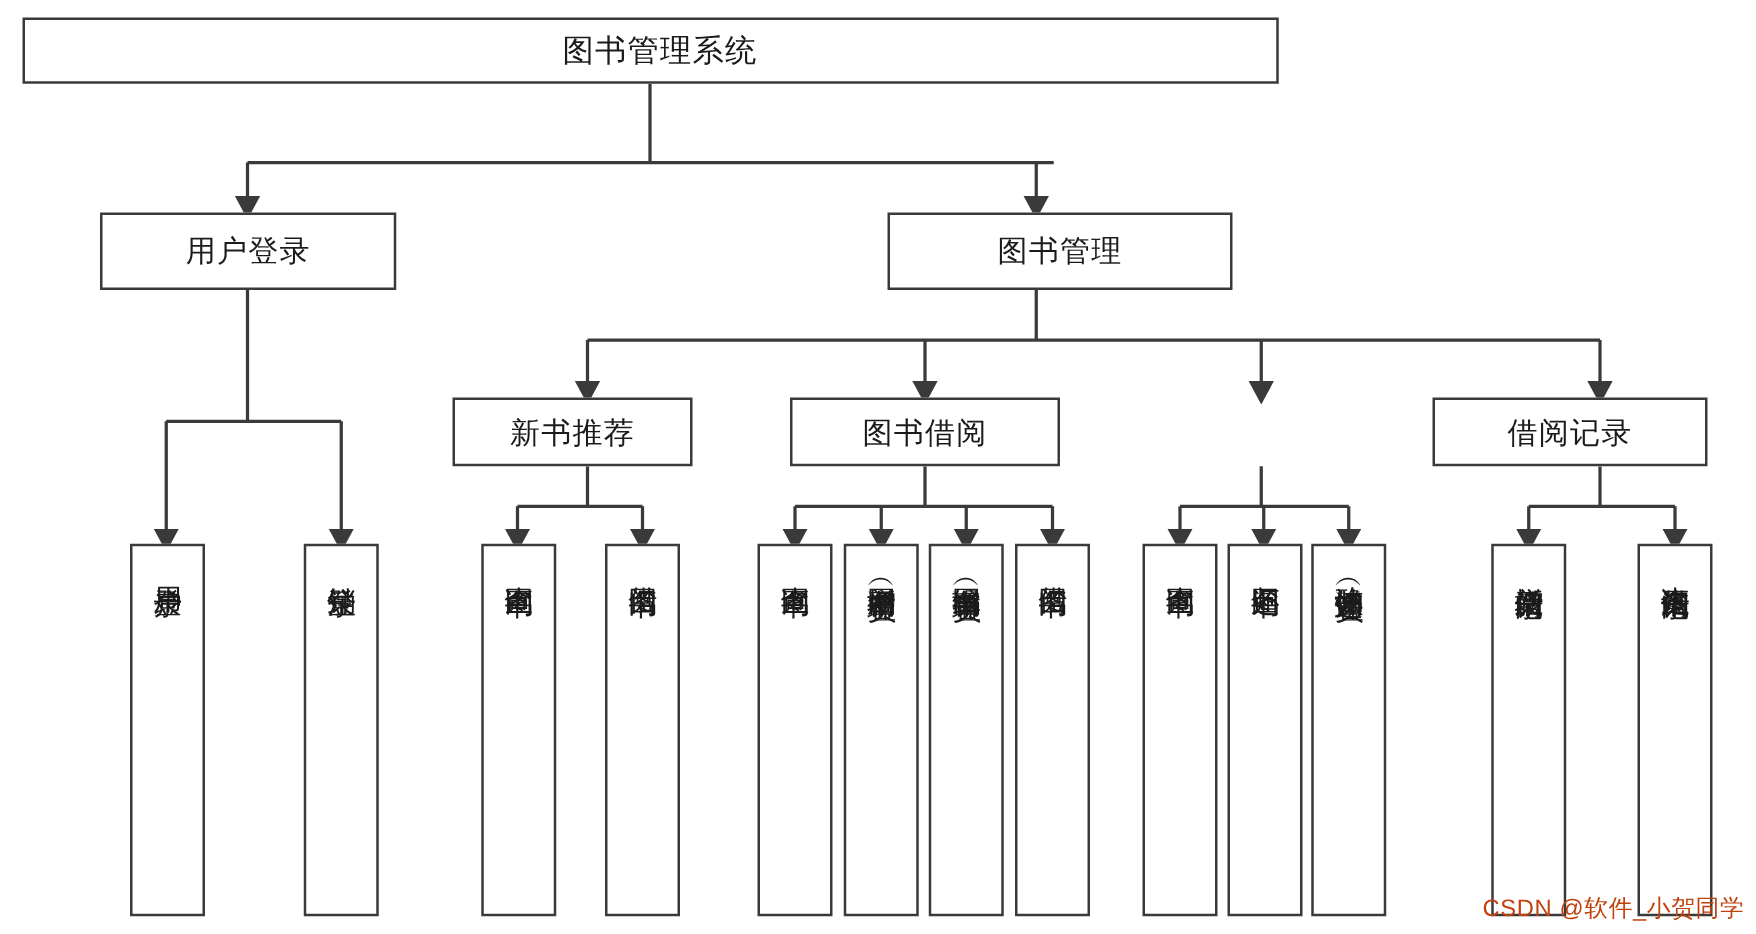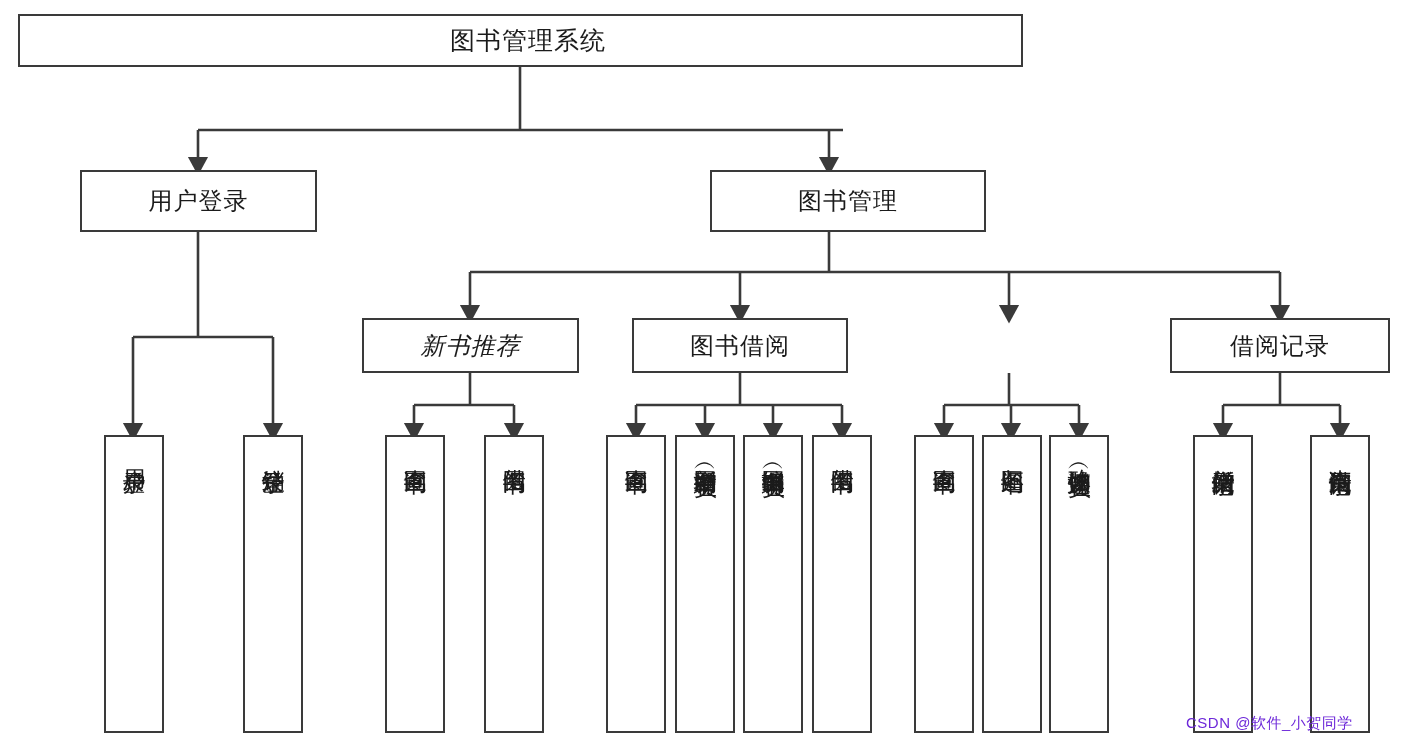--- a/index.html
+++ b/index.html
@@ -57,22 +57,22 @@
     writing-mode: vertical-rl;
     text-orientation: upright;
     line-height: 1.02;
     white-space: nowrap;
     display: block;
   }
   .watermark {
     position: absolute;
     left: 1186px;
     top: 714px;
-    font-size: 15px;
-    color: #6d28d9;
+    font-size: 19px;
+    color: #c2410c;
     letter-spacing: 0.5px;
     white-space: nowrap;
     font-family: "Liberation Sans", "DejaVu Sans", sans-serif;
     text-align: right;
   }
 </style>
 </head>
 <body>
 
 <div id="canvas">
@@ -131,27 +131,27 @@
     <span>图书管理系统</span>
   </div>
 
   <div class="node branch" style="left:80px; top:170px; width:237px; height:62px;">
     <span>用户登录</span>
   </div>
   <div class="node branch" style="left:710px; top:170px; width:276px; height:62px;">
     <span>图书管理</span>
   </div>
 
-  <div class="node branch" style="left:362px; top:318px; width:217px; height:55px;font-style:italic;">
+  <div class="node branch" style="left:362px; top:318px; width:192px; height:55px;">
     <span>新书推荐</span>
   </div>
   <div class="node branch" style="left:632px; top:318px; width:216px; height:55px;">
     <span>图书借阅</span>
   </div>
-  <div class="node branch" style="left:1170px; top:318px; width:220px; height:55px;">
+  <div class="node branch" style="left:1146px; top:318px; width:220px; height:55px;">
     <span>借阅记录</span>
   </div>
 
   <div class="node leaf" style="left:104px; top:435px; width:60px; height:298px;">
     <span class="vtext">用户登录</span>
   </div>
   <div class="node leaf" style="left:243px; top:435px; width:60px; height:298px;">
     <span class="vtext">注销登录</span>
   </div>
 

